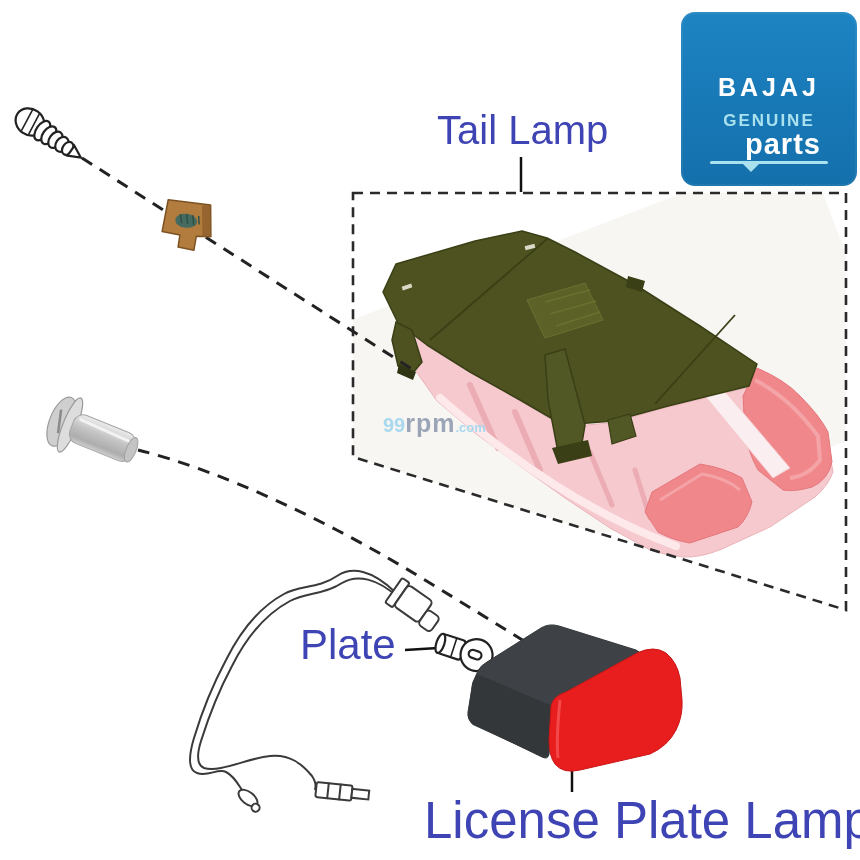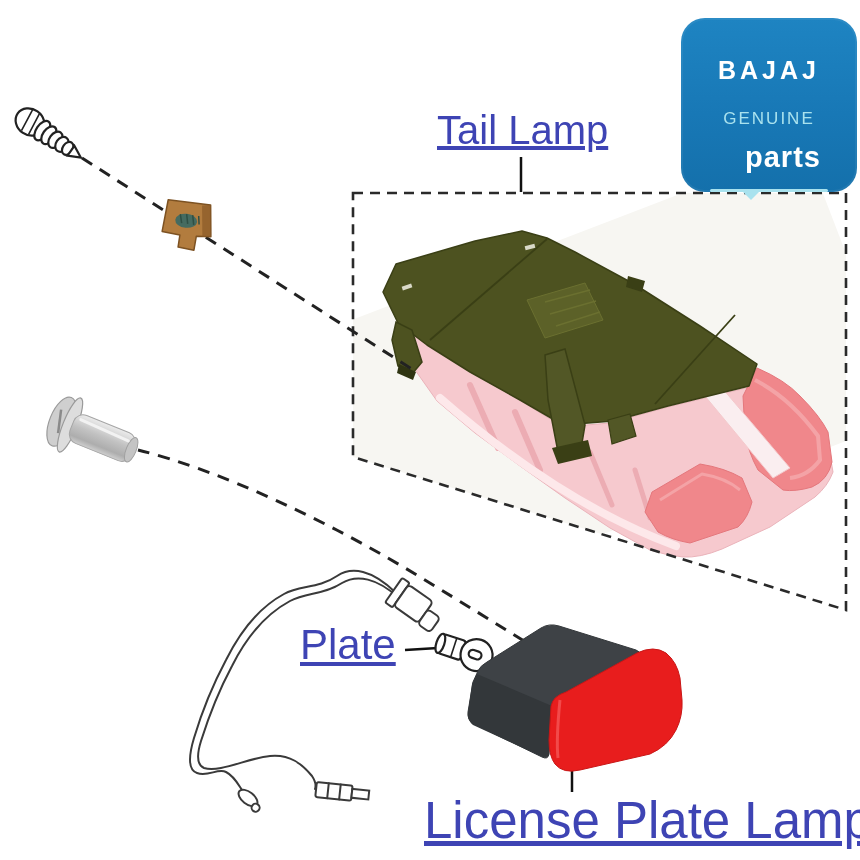--- a/index.html
+++ b/index.html
@@ -1,34 +1,34 @@
 <!DOCTYPE html>
 <html><head>
 <meta charset="utf-8">
 <style>
   html,body{margin:0;padding:0;background:#ffffff;width:860px;height:860px;overflow:hidden;
             font-family:"Liberation Sans", sans-serif;}
   .stage{position:relative;width:860px;height:860px;background:#ffffff;}
   svg.diagram{position:absolute;left:0;top:0;}
   .part-label{position:absolute;color:#3e44b4;font-weight:400;letter-spacing:0px;
-              font-family:"Liberation Sans", sans-serif; white-space:nowrap;text-decoration:underline;}
+              font-family:"Liberation Sans", sans-serif; white-space:nowrap;}
   #tail-lamp-label{left:437px;top:108px;font-size:40px;}
   #bulb-label{left:300px;top:621px;font-size:42px;}
   #license-label{left:424px;top:791px;font-size:51px;}
   .watermark{position:absolute;left:383px;top:409px;white-space:nowrap;opacity:.95;}
   .watermark .wm1{color:#a5d7ef;font-size:20px;font-weight:bold;}
   .watermark .wm2{color:#97a1b5;font-size:25px;font-weight:bold;letter-spacing:1px;}
   .watermark .wm3{color:#a5d7ef;font-size:13px;font-weight:bold;}
-  .logo{position:absolute;left:681px;top:18px;width:176px;height:174px;border-radius:24px;
+  .logo{position:absolute;left:681px;top:12px;width:176px;height:174px;border-radius:14px;
         background:linear-gradient(180deg,#1e84c2 0%, #1878b6 55%, #1470ab 100%);
         box-shadow:inset 0 0 0 2px rgba(255,255,255,0.06);
-        display:flex;flex-direction:column;align-items:center;justify-content:space-between;}
+        display:flex;flex-direction:column;align-items:center;justify-content:center;}
   .logo-brand{margin-top:38px;color:#ffffff;font-weight:bold;font-size:25px;letter-spacing:4px;
               font-family:"Liberation Sans", sans-serif;}
-  .logo-genuine{margin-top:9px;color:#a9e2ee;font-size:17px;letter-spacing:2px;font-weight:400;}
+  .logo-genuine{margin-top:9px;color:#a9e2ee;font-size:17px;letter-spacing:2px;font-weight:700;}
   .logo-parts{margin-top:0px;color:#ffffff;font-size:29px;font-weight:bold;letter-spacing:1px;line-height:26px;margin-left:28px;}
   .logo-underline{position:relative;margin-top:4px;width:118px;height:3px;background:#a9e2ee;border-radius:2px;}
   .logo-arrow{position:absolute;left:32px;top:2px;width:0;height:0;
               border-left:9px solid transparent;border-right:9px solid transparent;
               border-top:9px solid #a9e2ee;}
 </style>
 </head>
 <body>
 
 <div class="stage">
@@ -183,20 +183,23 @@
                Q683,716 676,730 Q668,746 650,754 L580,770 Q563,774 555,764
                Q549,756 549,740 L551,706 Q553,696 566,692 Z" fill="#e81d1d" stroke="#c81616" stroke-width="1"></path>
       <path d="M560,700 Q556,740 558,758" stroke="#f24a4a" stroke-width="3" fill="none"></path>
     </g>
   </svg>
 
   <div class="part-label" id="tail-lamp-label">Tail Lamp</div>
   <div class="part-label" id="bulb-label">Plate</div>
   <div class="part-label" id="license-label">License Plate Lamp</div>
 
+  <div class="watermark">
+    <span class="wm1">99</span><span class="wm2">rpm</span><span class="wm3">.com</span>
+  </div>
 
   <div class="logo">
     <div class="logo-brand">BAJAJ</div>
     <div class="logo-genuine">GENUINE</div>
     <div class="logo-parts">parts</div>
     <div class="logo-underline">
       <span class="logo-arrow"></span>
     </div>
   </div>
 

